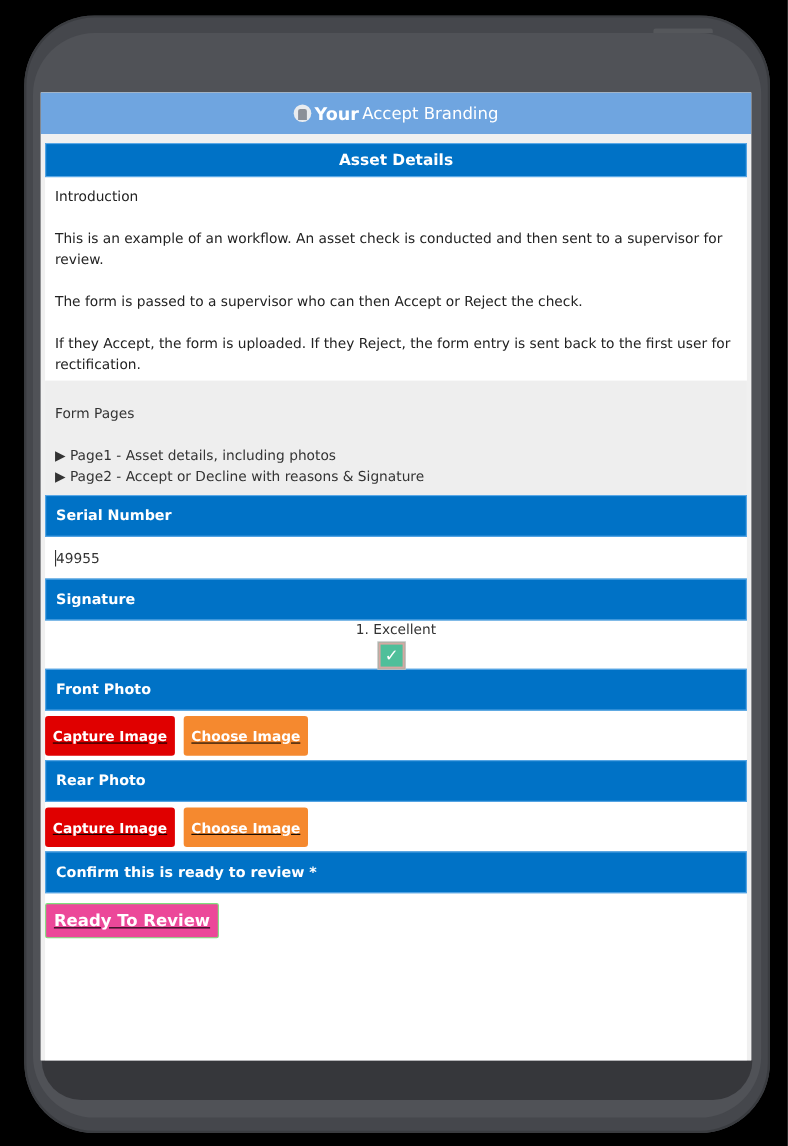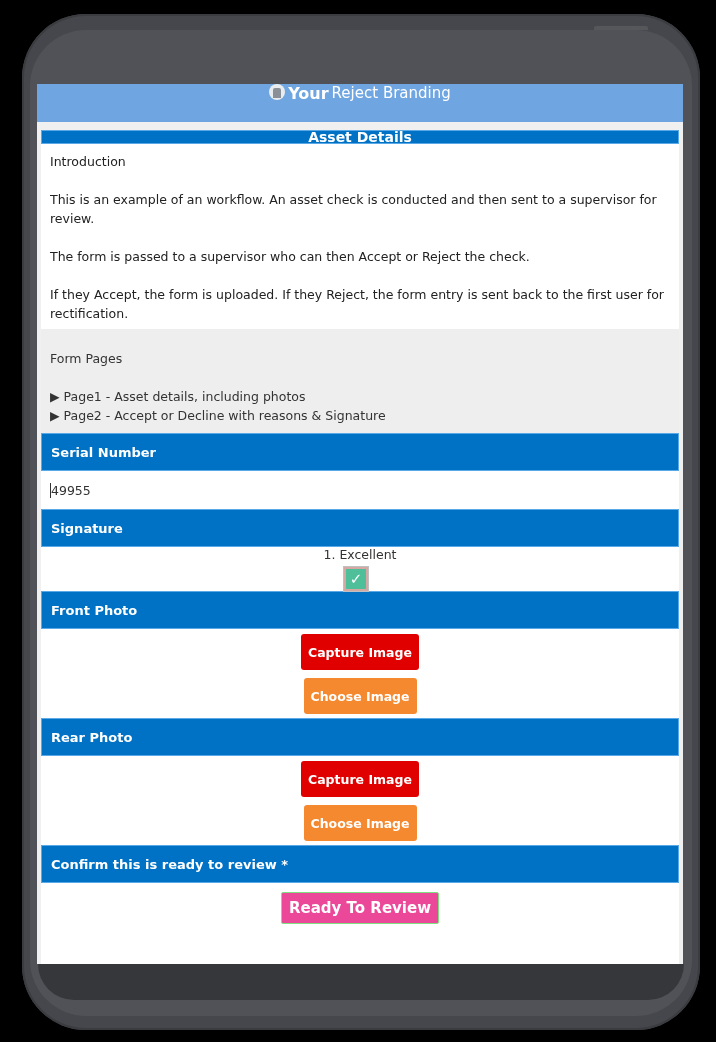--- a/index.html
+++ b/index.html
@@ -39,21 +39,21 @@
     .screen {
       position: absolute;
       left: 37px; top: 84px;
       width: 646px; height: 880px;
       background: #ffffff;
       overflow: hidden;
     }
     .brand-bar {
       height: 38px;
       background: #6fa5e0;
-      display: flex; align-items: flex-start; justify-content: center;
+      display: flex; align-items: center; justify-content: center;
       color: #ffffff;
       font-size: 15px;
       gap: 3px;
     }
     .brand-icon {
       width: 16px; height: 16px;
       border-radius: 50%;
       background: #e9ecef;
       position: relative;
       display: inline-block;
@@ -79,21 +79,21 @@
     .section-header {
       background: #0072c6;
       color: #ffffff;
       font-weight: bold;
       font-size: 13px;
       height: 38px;
       display: flex; align-items: center;
       padding-left: 9px;
       border: 1px solid #5aa8e6;
     }
-    .section-header.center { justify-content: center; padding-left: 0; font-size: 14px; height: 14px; }
+    .section-header.center { justify-content: center; padding-left: 0; font-size: 14px; height: 31px; }
     .intro {
       padding: 8px 9px 6px 9px;
       font-size: 12.5px;
       font-weight: normal;
       color: #222222;
       line-height: 19px;
     }
     .intro p { margin-bottom: 19px; }
     .intro p:last-child { margin-bottom: 0; }
     .pages {
@@ -125,23 +125,24 @@
     .checkbox {
       width: 24px; height: 24px;
       background: #4fbf9a;
       border: 2px solid #d6a8a3;
       box-shadow: 0 0 0 1px #c0c0c0;
       display: flex; align-items: center; justify-content: center;
       color: #ffffff; font-size: 15px; font-weight: bold;
       margin-right: 8px;
     }
     .btn-area {
-      display: flex; flex-direction: column; align-items: center;
+      display: flex; flex-direction: row; align-items: center;
       padding: 5px 0 4px 0;
       gap: 8px;
+      text-decoration: underline;
     }
     .btn {
       border: none;
       color: #ffffff;
       font-family: "DejaVu Sans", "Liberation Sans", sans-serif;
       font-weight: bold;
       font-size: 12.5px;
       border-radius: 3px;
       height: 36px;
       cursor: pointer;
@@ -163,21 +164,21 @@
 <div class="device">
   <div class="side-button"></div>
   <div class="device-inner"></div>
   <div class="device-bottom"></div>
 </div>
 
 <div class="screen">
   <div class="brand-bar">
     <span class="brand-icon"></span>
     <span class="brand-strong">Your</span>
-    <span class="brand-rest">Reject Branding</span>
+    <span class="brand-rest">Accept Branding</span>
   </div>
 
   <div class="content">
     <div class="form">
 
       <div class="section-header center">Asset Details</div>
 
       <div class="intro">
         <p>Introduction</p>
         <p>This is an example of an workflow. An asset check is conducted and then sent to a supervisor for review.</p>

